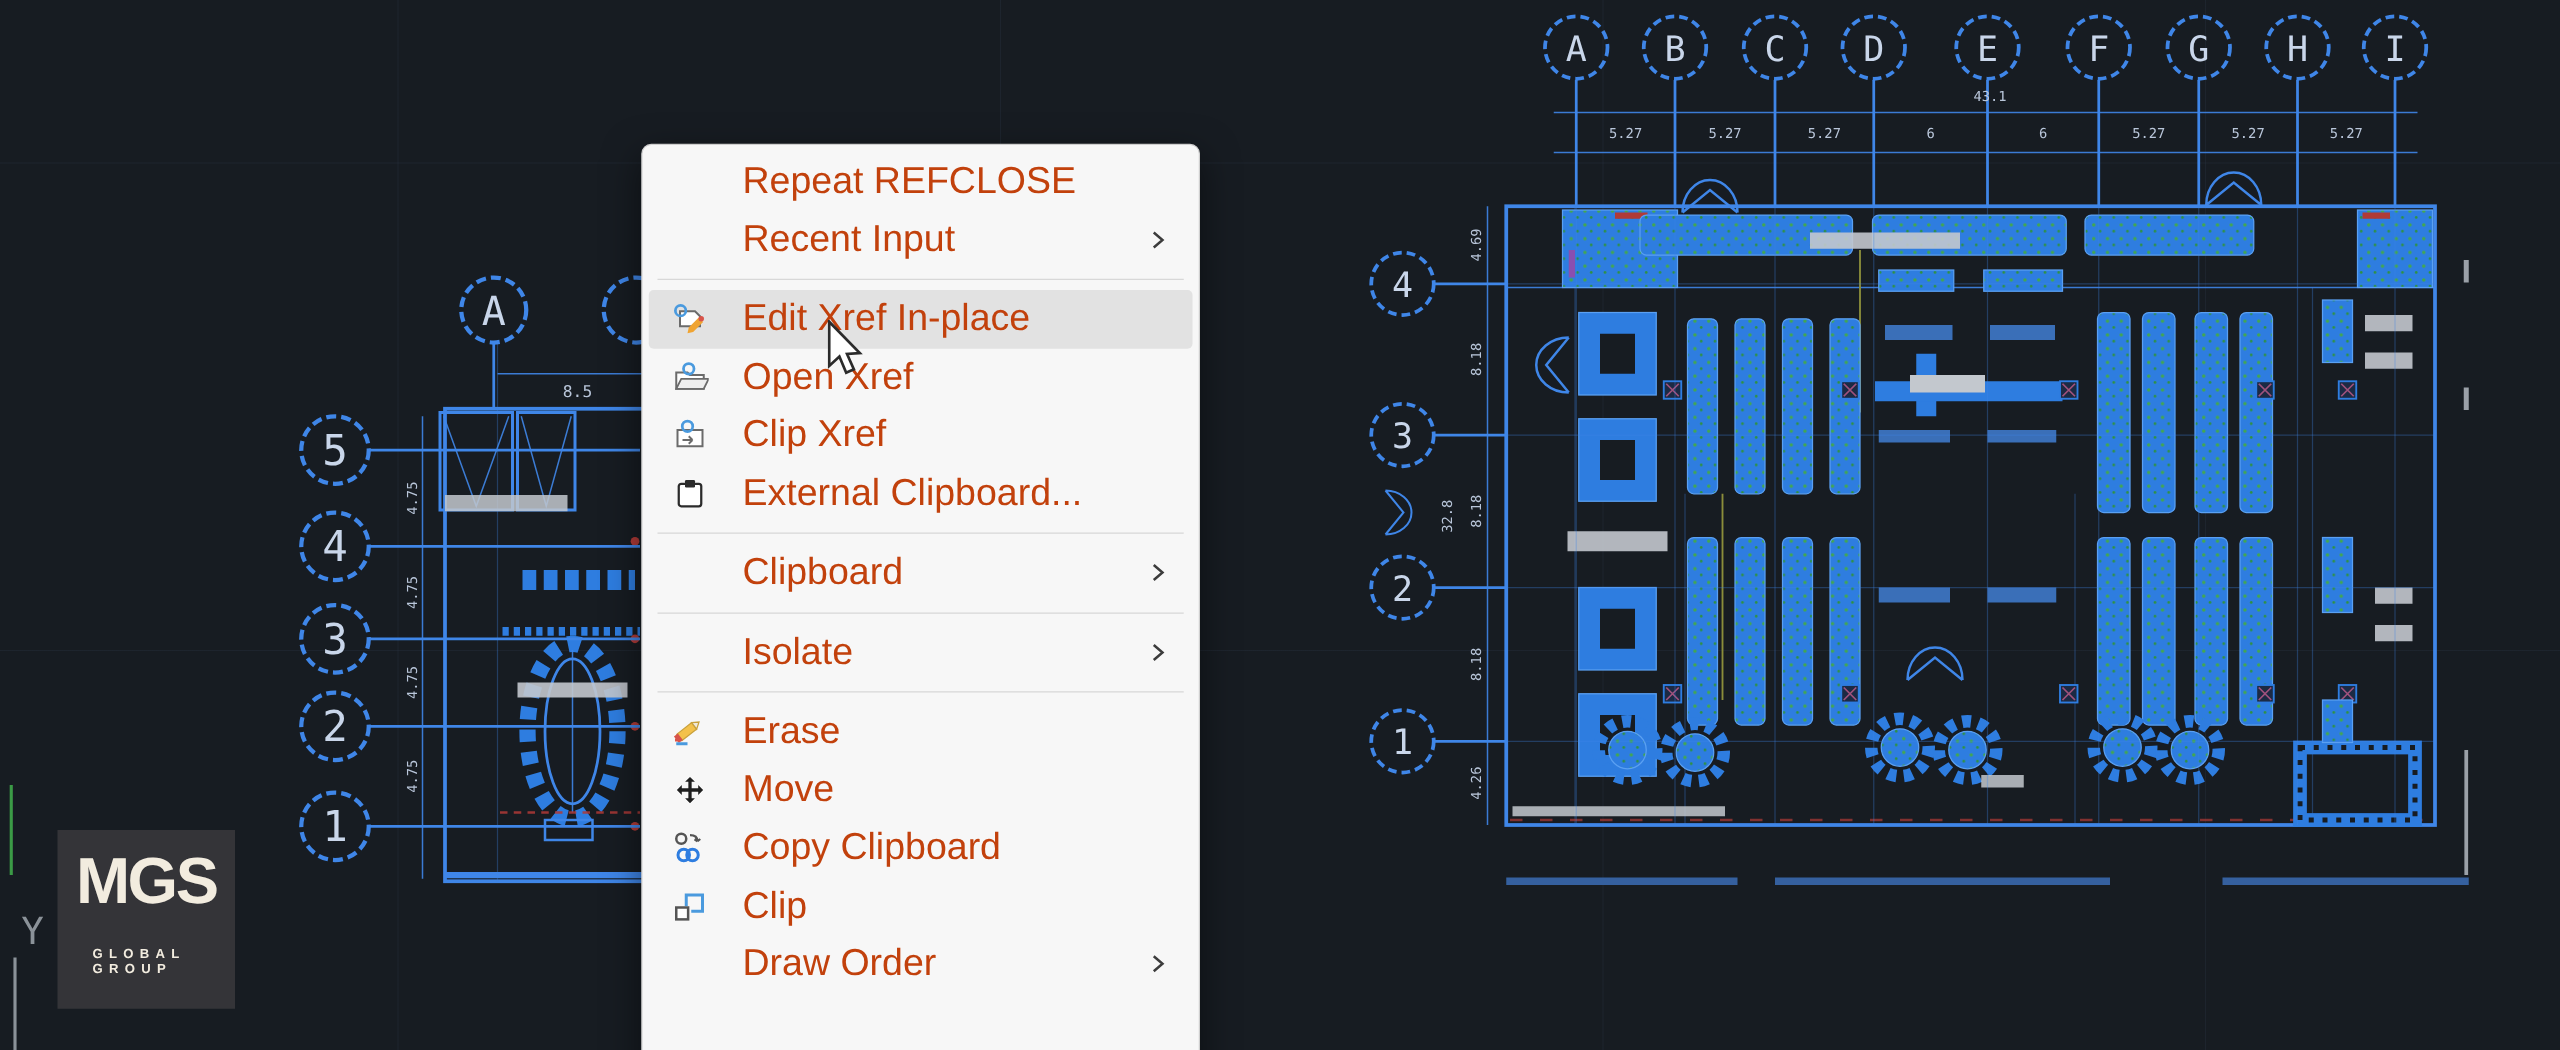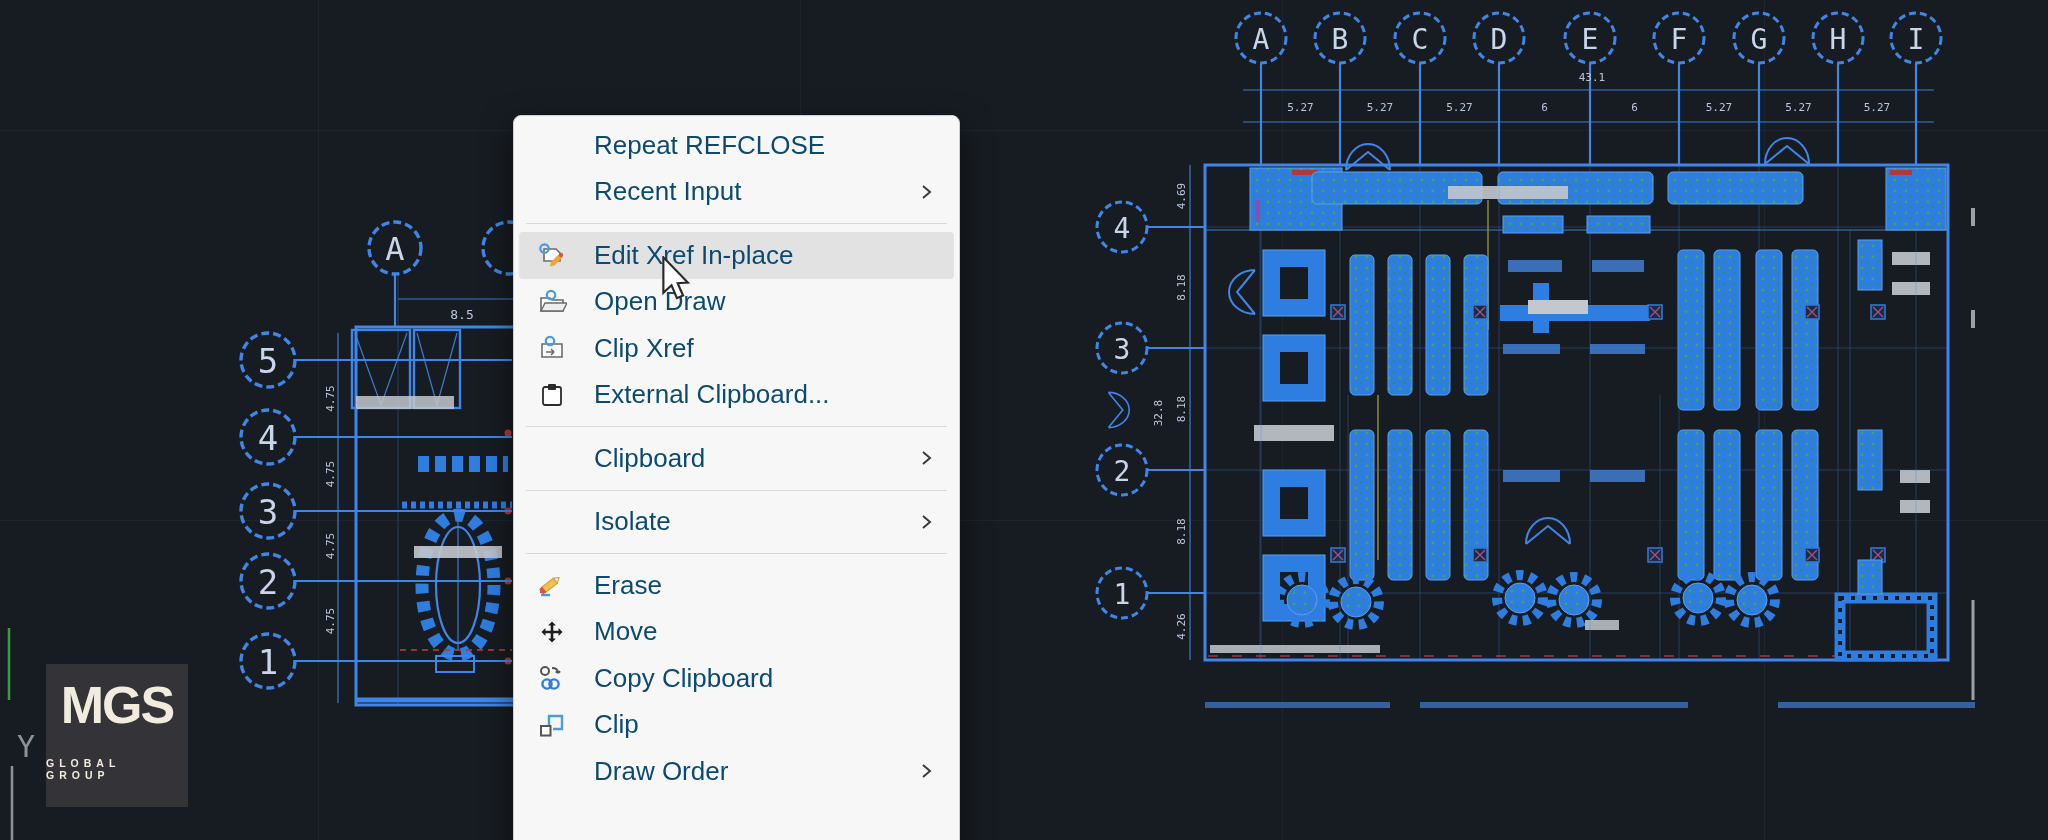--- a/index.html
+++ b/index.html
@@ -19,34 +19,34 @@
   .dimtxt{fill:#b9c6da;font:11px "DejaVu Sans Mono",monospace;text-anchor:middle;dominant-baseline:central;}
   .gline{stroke:#3f86e8;stroke-width:2.2;fill:none;}
   .thin{stroke:#3f86e8;stroke-width:1.2;fill:none;opacity:.9;}
   .faint{stroke:#3f86e8;stroke-width:1;fill:none;opacity:.32;}
 
   
   .context-menu{position:absolute;left:513px;top:115px;width:447px;height:760px;
     background:#f7f7f7;border:1px solid #cfcfcf;border-radius:8px 8px 0 0;
     box-shadow:0 10px 30px rgba(0,0,0,.5);padding-top:6px;box-sizing:border-box;}
   .menu-item{position:relative;display:flex;align-items:center;height:46.5px;margin:0 5px;
-    border-radius:4px;color:#0c4a6e;font-size:26px;cursor:default;}
+    border-radius:4px;color:#c2410c;font-size:30px;cursor:default;}
   .menu-item.highlighted{background:#e2e2e2;}
   .mi-icon{width:34px;margin-left:16px;margin-right:25px;display:flex;align-items:center;justify-content:center;flex:0 0 34px;}
   .mi-label{white-space:nowrap;}
   .mi-arrow{position:absolute;right:22px;top:50%;transform:translateY(-50%);display:flex;}
   .menu-sep{height:1px;background:#d8d8d8;margin:8px 12px;}
 
   
   .logo{position:absolute;left:46px;top:664px;width:142px;height:143px;background:#343438;
         display:flex;flex-direction:column;align-items:center;justify-content:center;}
   .logo-mark{color:#f2ecdf;font-weight:bold;line-height:.8;letter-spacing:-2px;
              font-family:"Liberation Sans",sans-serif;position:relative;height:62px;}
   .logo-m{font-size:52px;position:relative;top:-6px;}
-  .logo-sub{color:#f2ecdf;font-size:10.5px;letter-spacing:5px;margin-top:4px;font-weight:bold;}
+  .logo-sub{color:#f2ecdf;font-size:10.5px;letter-spacing:5px;margin-top:4px;font-weight:bold;padding-left:28px;}
 
   .cursor{position:absolute;left:662px;top:256px;}
 </style>
 </head>
 <body>
 
 <div class="stage">
 
 <svg id="drawing" width="2048" height="840" viewBox="0 0 2048 840" style="position:absolute;left:0;top:0">
   <defs>
@@ -347,21 +347,21 @@
         <span class="mi-label">Edit Xref In-place</span>
       </div>
       <div class="menu-item">
         <span class="mi-icon">
           <svg width="30" height="28" viewBox="0 0 30 28">
             <path d="M4 10h9l2 2h11v11H4z" fill="#fff" stroke="#6b6b6b" stroke-width="1.6"></path>
             <path d="M4 23l4-8h22l-4 8z" fill="#eee" stroke="#6b6b6b" stroke-width="1.4"></path>
             <circle cx="14" cy="7" r="4.2" fill="none" stroke="#4a9ade" stroke-width="2.2"></circle>
           </svg>
         </span>
-        <span class="mi-label">Open Draw</span>
+        <span class="mi-label">Open Xref</span>
       </div>
       <div class="menu-item">
         <span class="mi-icon">
           <svg width="30" height="28" viewBox="0 0 30 28">
             <path d="M5 10h20v13H5z" fill="#fff" stroke="#6b6b6b" stroke-width="1.6"></path>
             <circle cx="13" cy="7" r="4.2" fill="none" stroke="#4a9ade" stroke-width="2.2"></circle>
             <path d="M9 18h8m0 0l-3-3m3 3l-3 3" stroke="#6b6b6b" stroke-width="1.6" fill="none"></path>
           </svg>
         </span>
         <span class="mi-label">Clip Xref</span>

